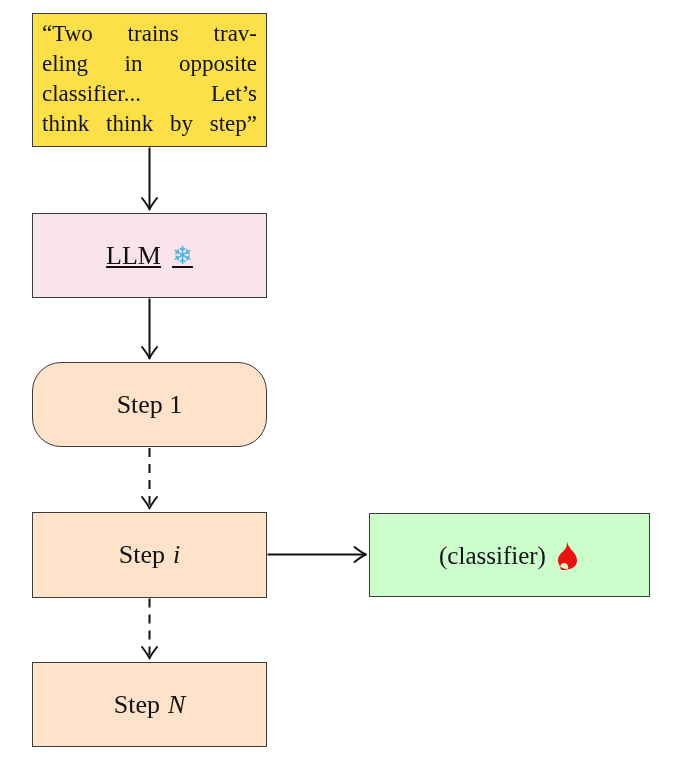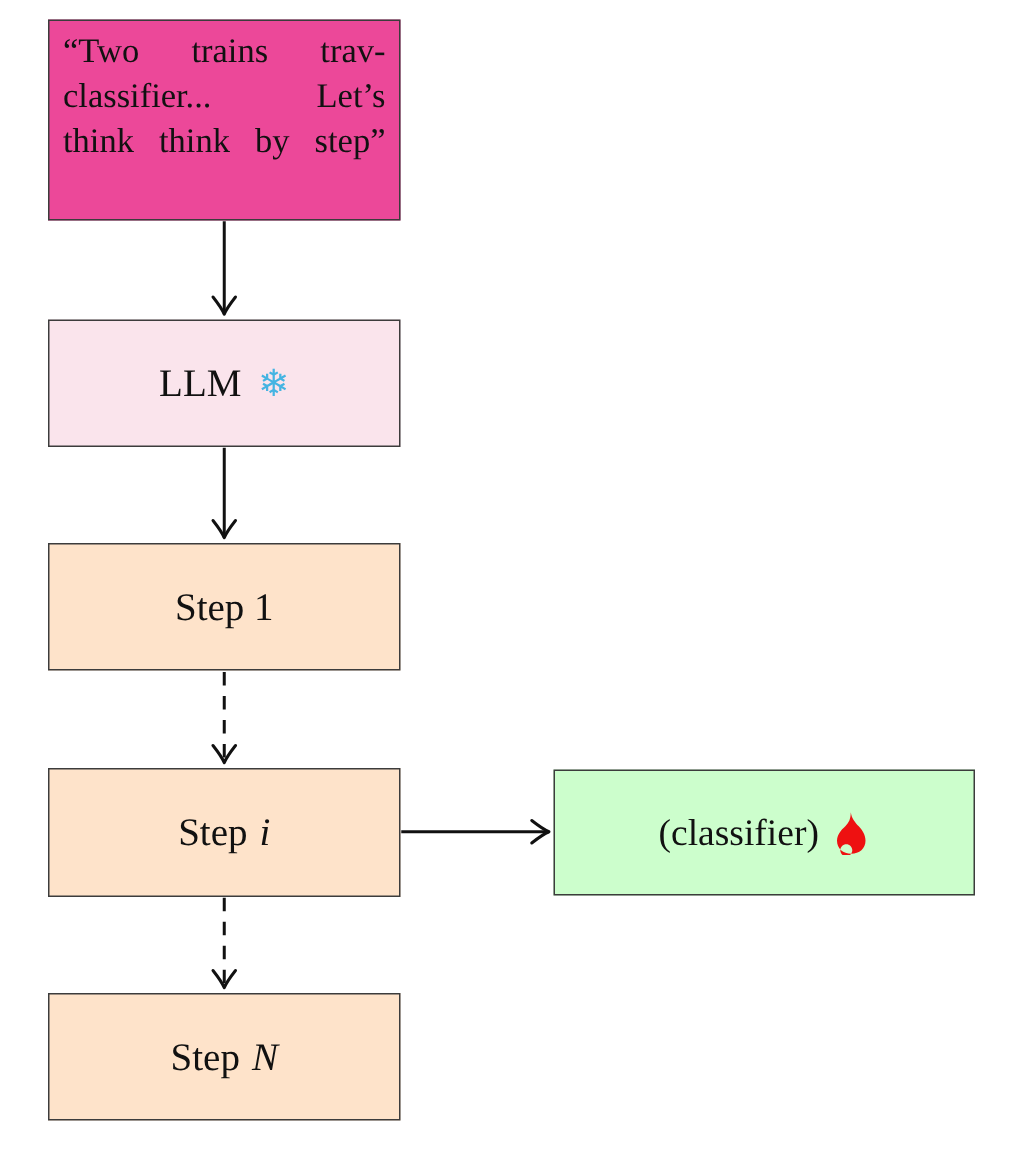--- a/index.html
+++ b/index.html
@@ -134,32 +134,33 @@
         <path d="M2.5,2.5 C8,6.8 11,8.8 14,10 C11,11.2 8,13.2 2.5,17.5" fill="none" stroke="#111111" stroke-width="2" stroke-linecap="round" stroke-linejoin="round"></path>
       </marker>
     </defs>
     <path d="M149.5,147.5 L149.5,209.5" marker-end="url(#arrowhead)"></path>
     <path d="M149.5,298.5 L149.5,358.5" marker-end="url(#arrowhead)"></path>
     <path class="dashed" d="M149.5,448 L149.5,508.5" marker-end="url(#arrowhead)"></path>
     <path class="dashed" d="M149.5,598.5 L149.5,658.5" marker-end="url(#arrowhead)"></path>
     <path d="M267.5,554.5 L366,554.5" marker-end="url(#arrowhead)"></path>
   </svg>
 
-  <div class="node node-prompt" style="background-color: #ec4899;">
+  <div class="node node-prompt" style="background-color: #fde047;">
     <div class="jline">“Two trains trav-</div>
+    <div class="jline">eling in opposite</div>
     <div class="jline">classifier... Let’s</div>
     <div class="jline">think think by step”</div>
   </div>
 
-  <div class="node node-llm" style="background-color: rgb(250, 228, 236);">
+  <div class="node node-llm" style="background-color: rgb(250, 228, 236); text-decoration: underline;">
     <span>LLM</span>
     <span class="snowflake">❄</span>
   </div>
 
-  <div class="node node-step1" style="background-color: rgb(254, 227, 202);">
+  <div class="node node-step1" style="background-color: rgb(254, 227, 202); border-radius: 29px;">
     <span>Step 1</span>
   </div>
 
   <div class="node node-stepi" style="background-color: rgb(254, 227, 202);">
     <span>Step</span>
     <span class="mathvar">i</span>
   </div>
 
   <div class="node node-predict" style="background-color: rgb(204, 254, 204);">
     <div class="predict-line2">

